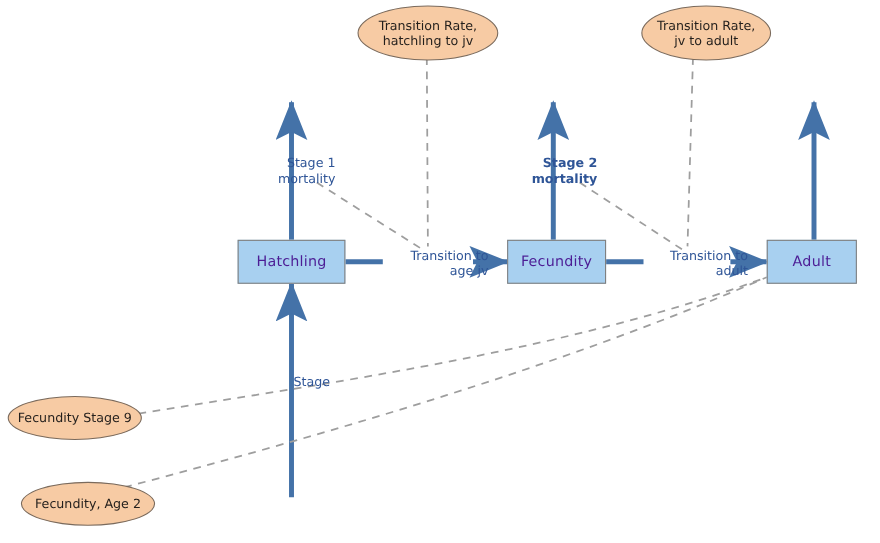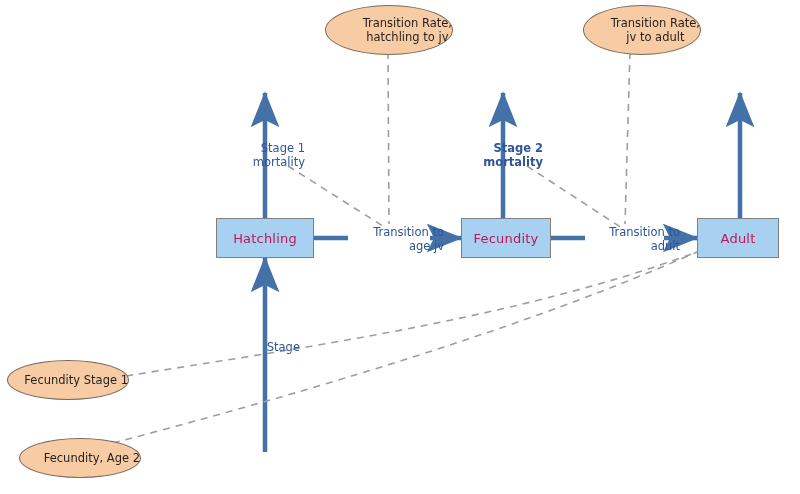--- a/index.html
+++ b/index.html
@@ -27,34 +27,34 @@
   .stage-box {
     position: absolute;
     box-sizing: border-box;
     background: #a8d0f0;
     border: 1.6px solid #808080;
     display: flex;
     align-items: center;
     justify-content: center;
   }
   .stage-box span {
-    color: #be185d;
+    color: #4c1d95;
     font-size: 13px;
     font-family: "DejaVu Sans", sans-serif;
     letter-spacing: 0.2px;
   }
   .ellipse {
     position: absolute;
     box-sizing: border-box;
     background: #f7cba4;
     border: 1.6px solid #7a6a5c;
     border-radius: 50%;
     display: flex;
     align-items: center;
-    justify-content: flex-end;
+    justify-content: center;
     text-align: center;
   }
   .ellipse span {
     color: #231f1c;
     font-size: 11.5px;
     line-height: 1.25;
     font-family: "DejaVu Sans", sans-serif;
     white-space: nowrap;
   }
   .flow-label {
@@ -134,21 +134,21 @@
   </div>
 
   <div class="ellipse" style="left:583px; top:5px; width:118px; height:50px;">
     <span>
       <span>Transition Rate,</span><br>
       <span>jv to adult</span>
     </span>
   </div>
 
   <div class="ellipse" style="left:7px; top:360px; width:122px; height:40px;">
-    <span>Fecundity Stage 1</span>
+    <span>Fecundity Stage 9</span>
   </div>
 
   <div class="ellipse" style="left:19px; top:438px; width:122px; height:40px;">
     <span>Fecundity, Age 2</span>
   </div>
 
   <div class="flow-label" style="left:225px; top:141px; width:80px;">
     <span>Stage 1</span><br>
     <span>mortality</span>
   </div>

